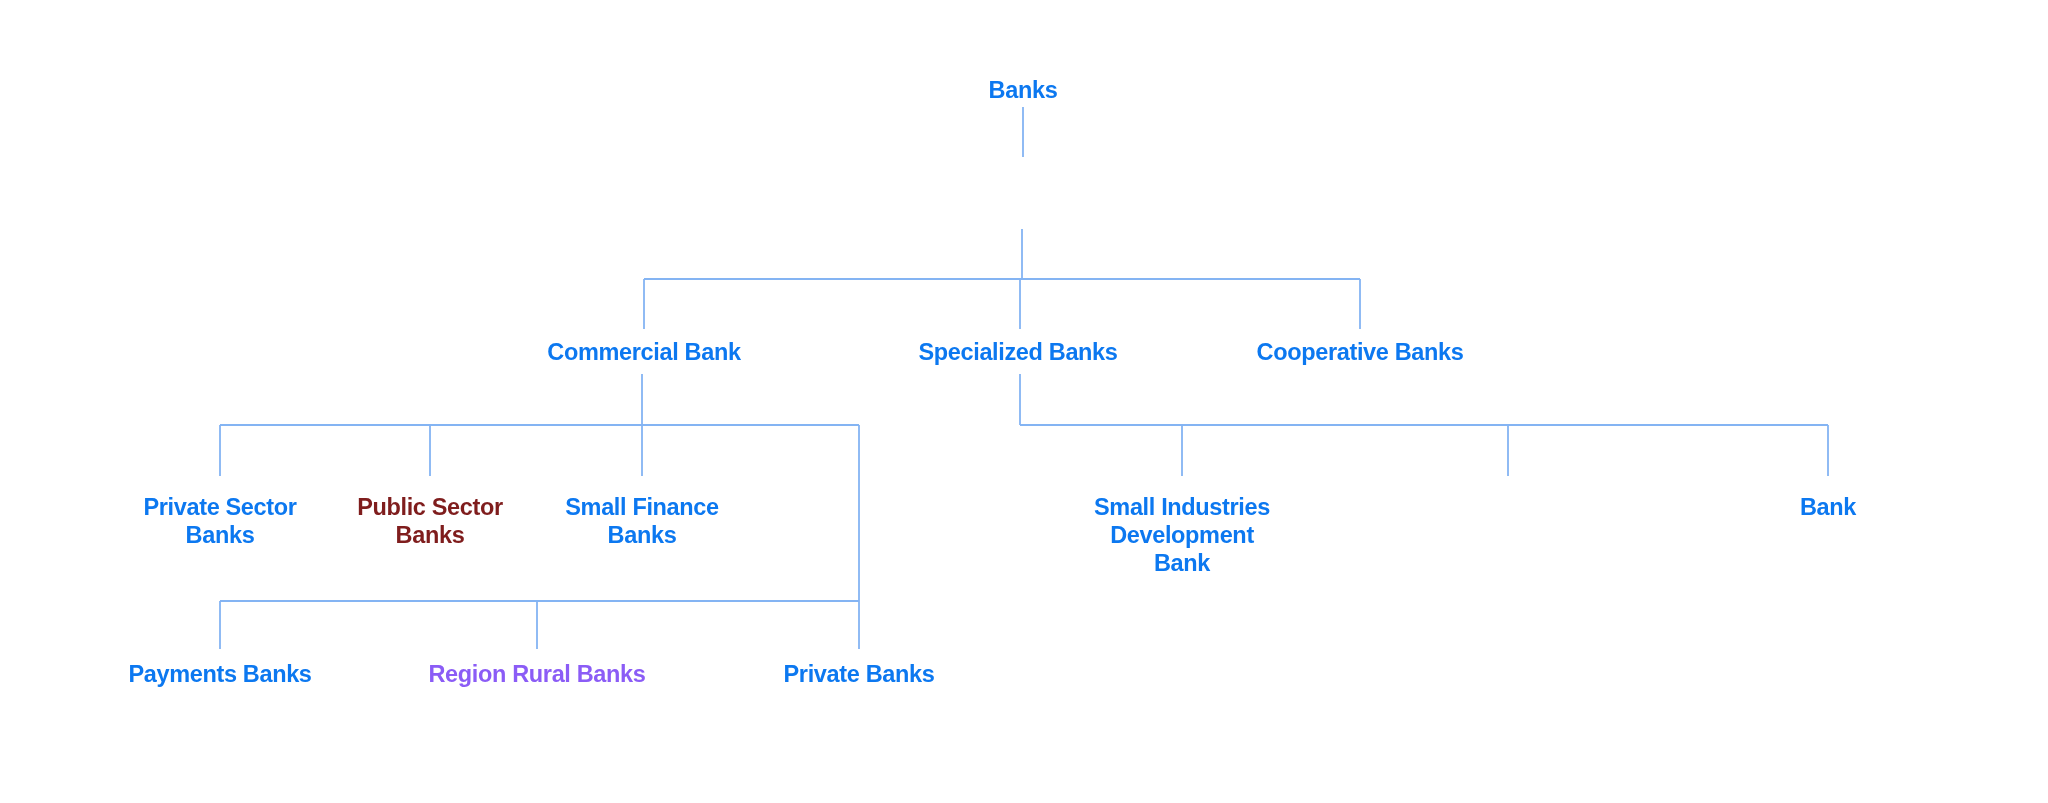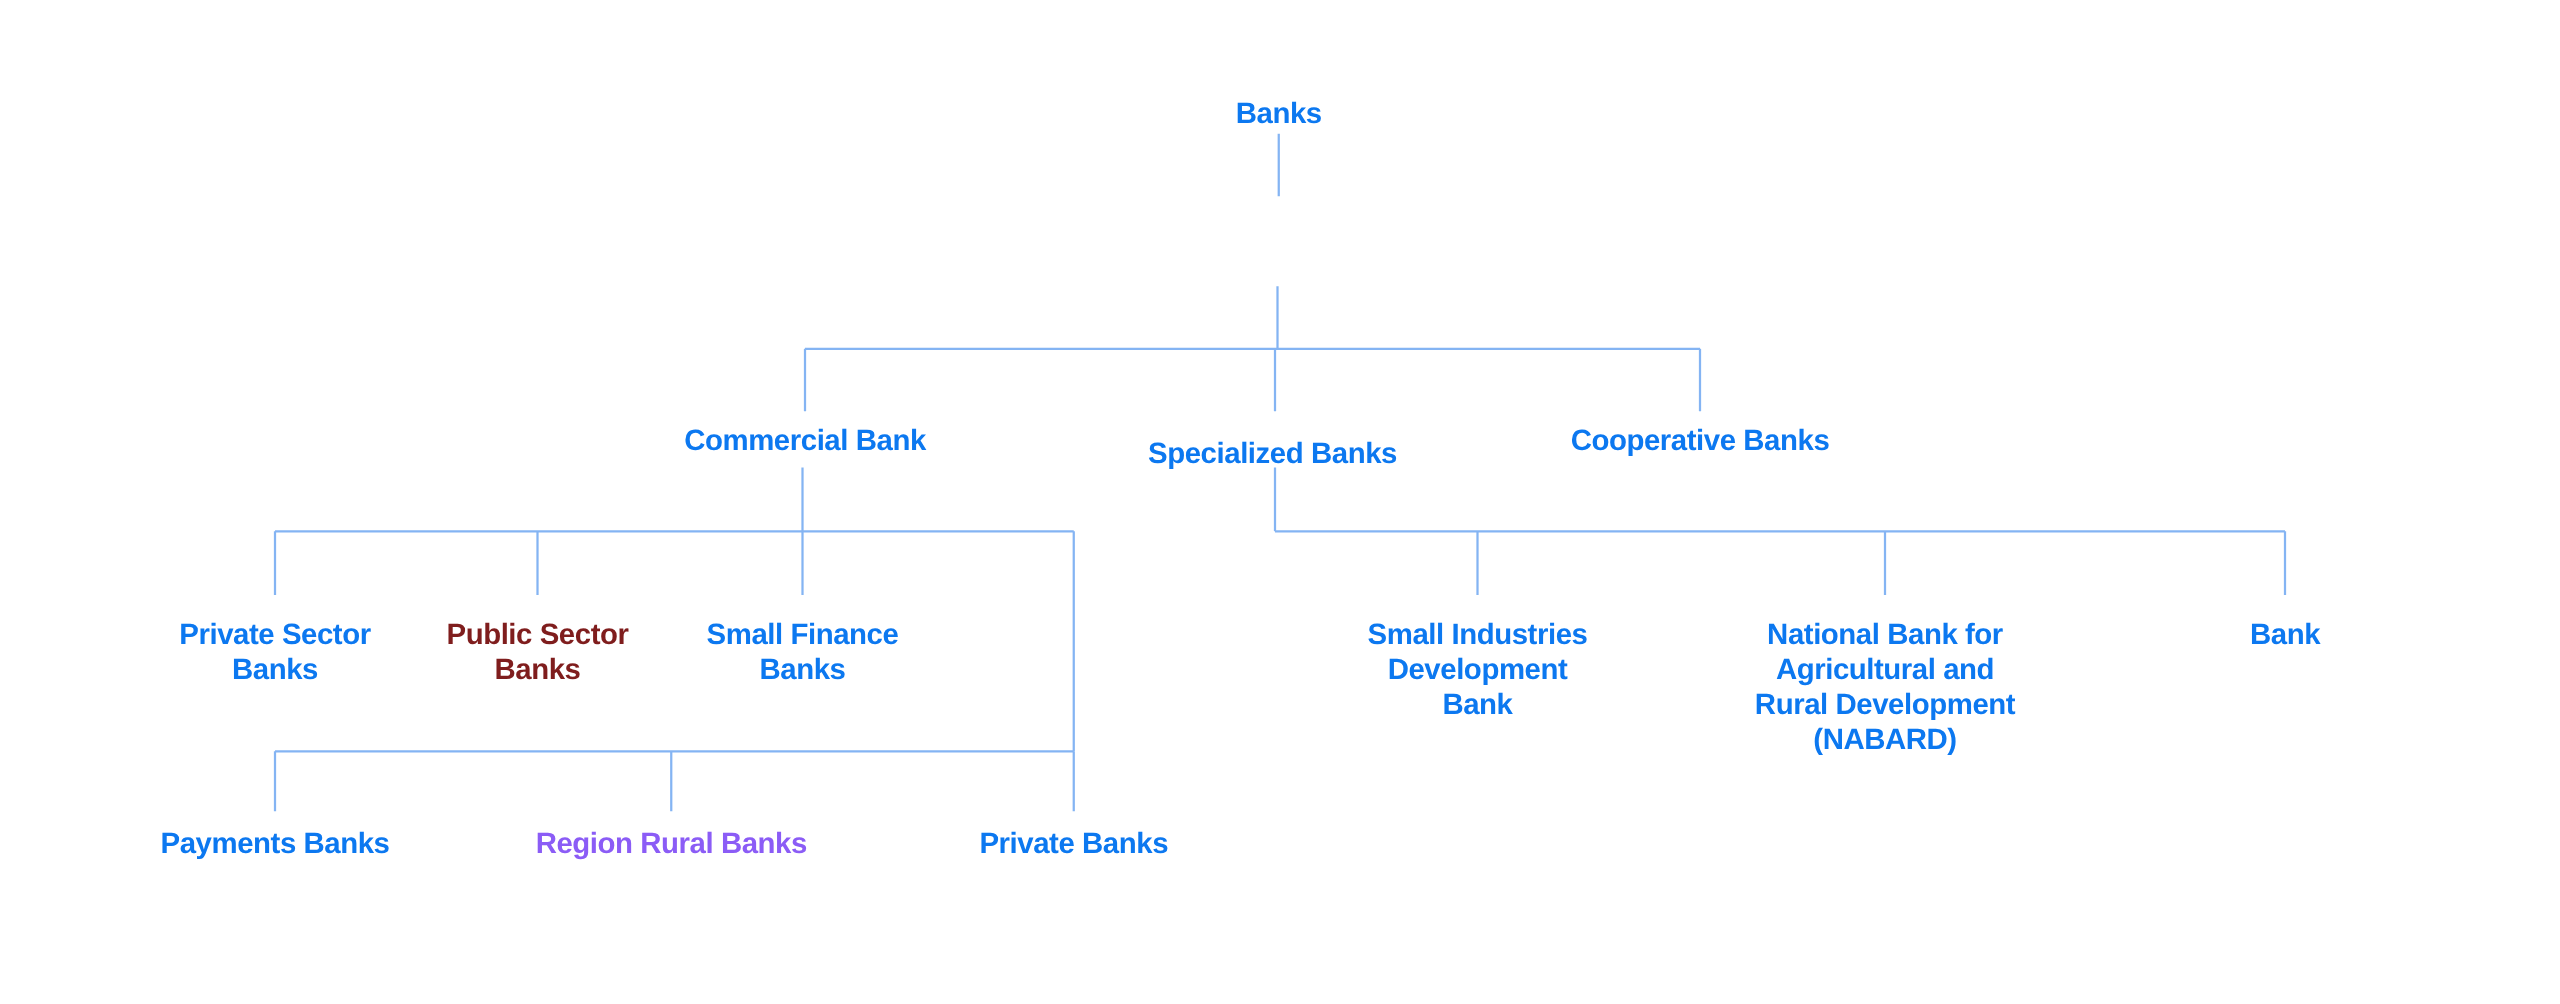--- a/index.html
+++ b/index.html
@@ -70,21 +70,21 @@
       <line x1="1508" y1="425" x2="1508" y2="476" stroke="#84b4f3" stroke-width="1.8"></line>
       <line x1="1828" y1="425" x2="1828" y2="476" stroke="#84b4f3" stroke-width="1.8"></line>
     </svg>
   <div id="nodes-layer">
       <div class="node" style="left: 1023px; top: 76px; color: rgb(12, 120, 240);">
         <span class="node-line">Banks</span>
       </div>
       <div class="node" style="left: 644px; top: 338px; color: rgb(12, 120, 240);">
         <span class="node-line">Commercial Bank</span>
       </div>
-      <div class="node" style="left: 1018px; top: 348px; color: rgb(12, 120, 240); text-align: right;">
+      <div class="node" style="left: 1018px; top: 338px; color: rgb(12, 120, 240); text-align: right;">
         <span class="node-line">Specialized Banks</span>
       </div>
       <div class="node" style="left: 1360px; top: 338px; color: rgb(12, 120, 240);">
         <span class="node-line">Cooperative Banks</span>
       </div>
       <div class="node" style="left: 220px; top: 493px; color: rgb(12, 120, 240);">
         <span class="node-line">Private Sector</span>
         <span class="node-line">Banks</span>
       </div>
       <div class="node" style="left: 430px; top: 493px; color: #7f1d1d;">
@@ -102,23 +102,17 @@
         <span class="node-line">Region Rural Banks</span>
       </div>
       <div class="node" style="left: 859px; top: 660px; color: rgb(12, 120, 240);">
         <span class="node-line">Private Banks</span>
       </div>
       <div class="node" style="left: 1182px; top: 493px; color: rgb(12, 120, 240);">
         <span class="node-line">Small Industries</span>
         <span class="node-line">Development</span>
         <span class="node-line">Bank</span>
       </div>
-      <div class="node" style="left: 1508px; top: 493px; color: rgb(12, 120, 240);">
-        <span class="node-line">National Bank for</span>
-        <span class="node-line">Agricultural and</span>
-        <span class="node-line">Rural Development</span>
-        <span class="node-line">(NABARD)</span>
-      </div>
       <div class="node" style="left: 1828px; top: 493px; color: rgb(12, 120, 240);">
         <span class="node-line">Bank</span>
       </div>
     </div>
 </div>
 
 </body></html>

